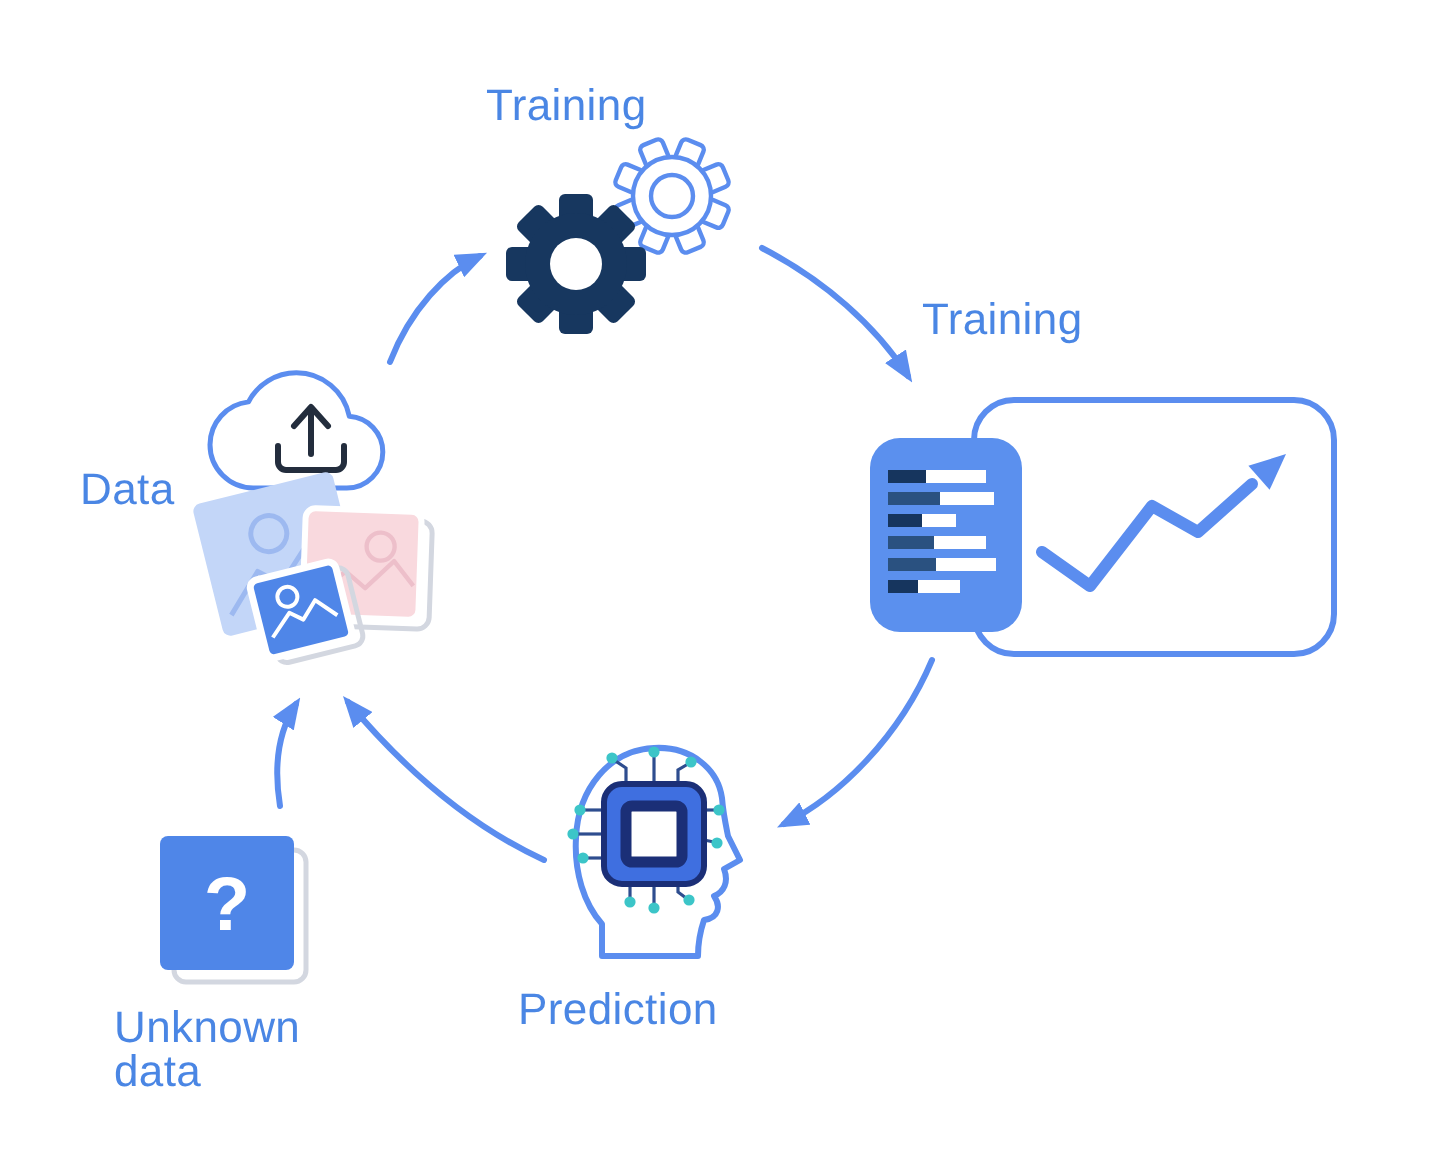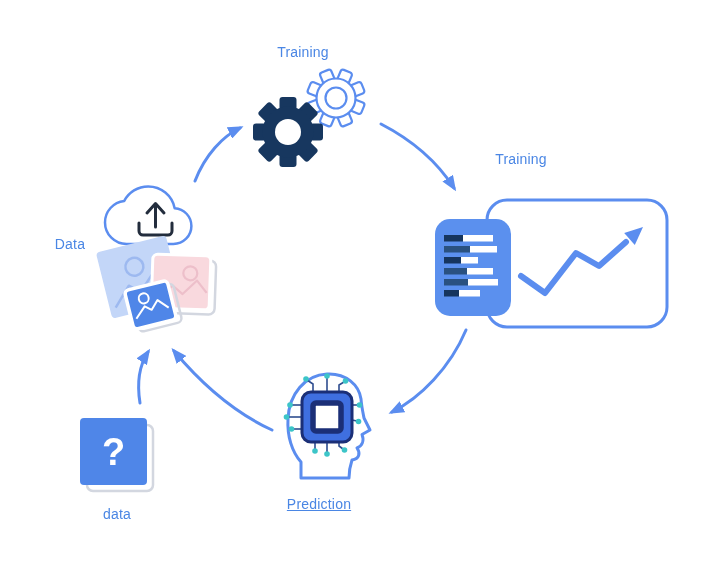--- a/index.html
+++ b/index.html
@@ -7,23 +7,23 @@
     width:718px;height:586px;
     background:var(--bg,#fff);
     font-family:"Liberation Sans", sans-serif;
     position:relative;overflow:hidden;
   }
   .canvas{position:absolute;inset:0;}
   svg{position:absolute;left:0;top:0;}
   .node-label{
     position:absolute;
     color:var(--label,#4a86e4);
-    font-size:14px;
+    font-size:22px;
     line-height:21px;
-    text-align:center;
+    text-align:left;
     letter-spacing:.2px;
   }
   .two-line span{display:block;}
 </style>
 </head>
 <body>
 
 <div class="canvas">
 
 <svg width="718" height="586" viewBox="0 0 718 586">
@@ -179,19 +179,20 @@
 </svg>
 
 <div class="node-label" style="left:243px;top:42px;width:120px;">Training</div>
 
 <div class="node-label two-line" style="left:461px;top:149px;width:120px;">
   <span>Training</span>
 </div>
 
 <div class="node-label" style="left:40px;top:234px;width:60px;">Data</div>
 
-<div class="node-label" style="left:259px;top:494px;width:120px;text-decoration:underline;">Prediction</div>
+<div class="node-label" style="left:259px;top:494px;width:120px;">Prediction</div>
 
 <div class="node-label two-line" style="left:57px;top:503px;width:120px;line-height:22px;">
+  <span>Unknown</span>
   <span>data</span>
 </div>
 
 </div>
 
 </body></html>

